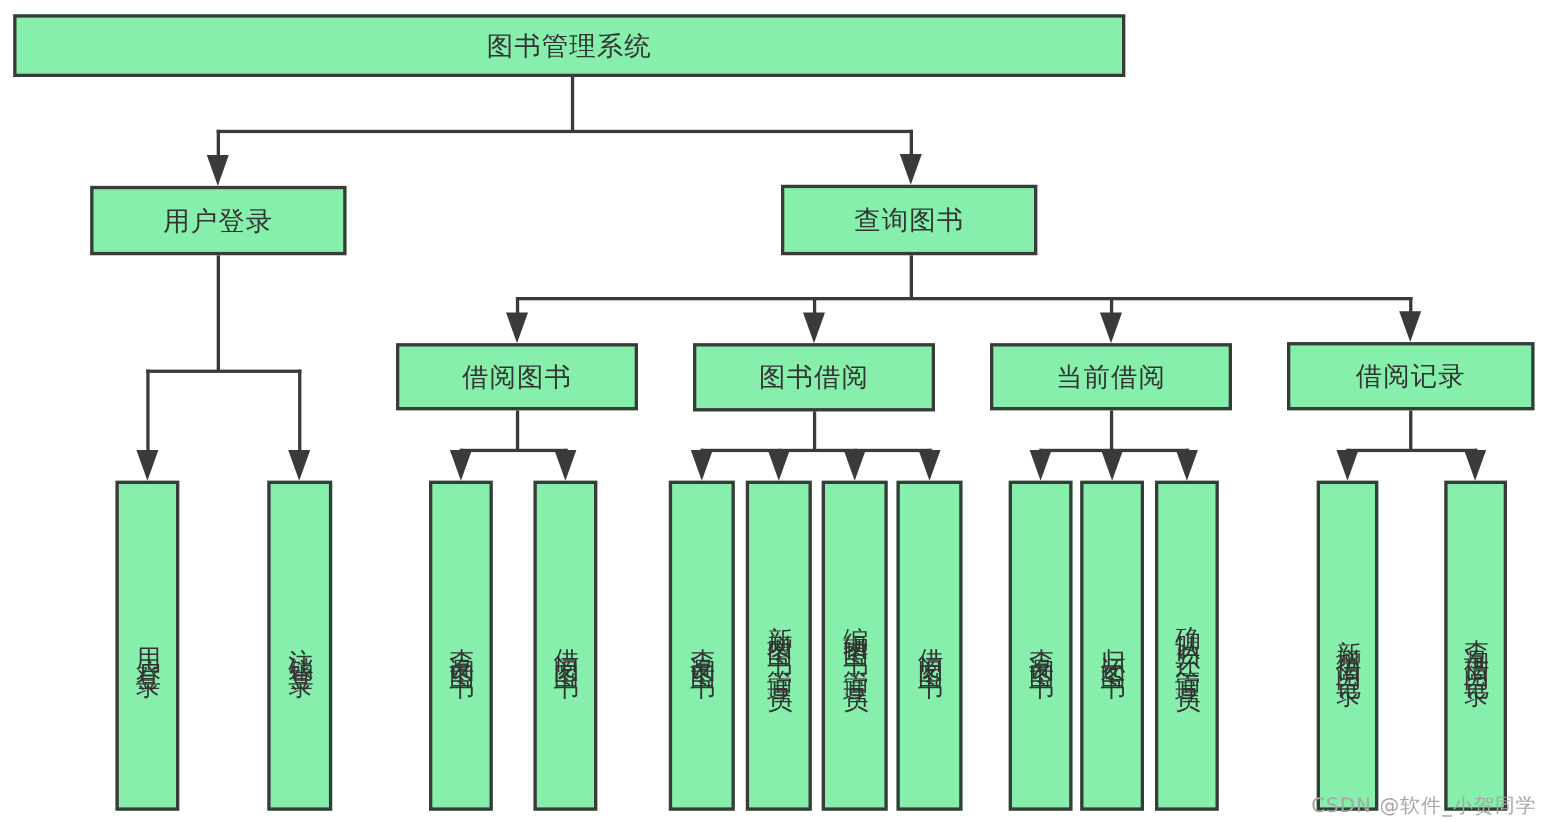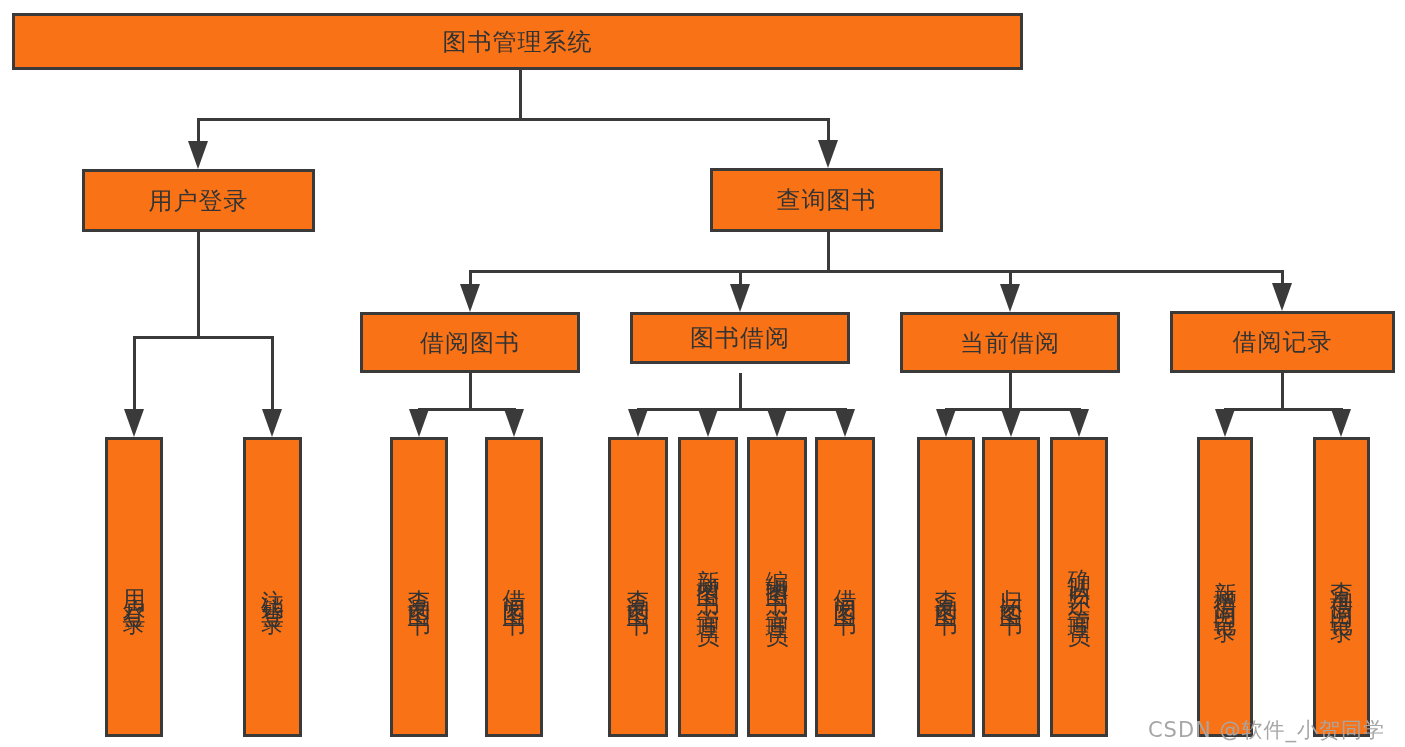--- a/index.html
+++ b/index.html
@@ -3,33 +3,33 @@
 <meta charset="utf-8">
 <style>
   html,body{margin:0;padding:0;background:#ffffff;}
   #canvas{
     position:relative;width:1405px;height:747px;background:var(--bg,#ffffff);
     font-family:"DejaVu Sans","Liberation Sans",sans-serif;overflow:hidden;
     color:var(--text,#333333);
   }
   .node{
     position:absolute;box-sizing:border-box;border:3px solid var(--line,#3a3a3a);
-    background:#f97316;display:flex;align-items:center;justify-content:center;
+    background:#86efac;display:flex;align-items:center;justify-content:center;
   }
   .node .lbl{font-size:24px;letter-spacing:1px;color:var(--text,#333333);white-space:nowrap;}
   .node.v .lbl{
     writing-mode:vertical-rl;text-orientation:mixed;
     font-size:23px;letter-spacing:8px;line-height:1;
   }
   
   .n-root   {left:12px;  top:13px;  width:1011px;height:57px;}
   .n-user   {left:82px;  top:169px; width:233px; height:63px;}
   .n-mgmt   {left:710px; top:168px; width:233px; height:64px;}
   .n-rec    {left:360px; top:312px; width:220px; height:61px;}
-  .n-borrow {left:630px; top:312px; width:220px; height:52px;}
+  .n-borrow {left:630px; top:312px; width:220px; height:62px;}
   .n-current{left:900px; top:312px; width:220px; height:61px;}
   .n-records{left:1170px;top:311px; width:225px; height:62px;}
   
   .leaf{top:437px;height:300px;}
   .l-a1{left:105px;width:58px;}
   .l-a2{left:243px;width:59px;}
   .l-b1{left:390px;width:58px;}
   .l-b2{left:485px;width:58px;}
   .l-c1{left:608px;width:60px;}
   .l-c2{left:678px;width:60px;}
@@ -42,21 +42,21 @@
   .l-e2{left:1313px;width:57px;}
   
   .vl{position:absolute;width:3px;background:var(--line,#3a3a3a);}
   .hl{position:absolute;height:3px;background:var(--line,#3a3a3a);}
   .arrowhead{
     position:absolute;width:0;height:0;
     border-left:10px solid transparent;border-right:10px solid transparent;
     border-top:28px solid var(--line,#3a3a3a);
   }
   #watermark{
-    position:absolute;right:20px;bottom:3px;font-size:21px;
+    position:absolute;right:8px;bottom:3px;font-size:18px;
     color:var(--wm,#a6a6a6);white-space:nowrap;letter-spacing:1px;
   }
 </style>
 </head>
 <body>
 
 <div id="canvas" style="--line: #3a3a3a; --text: #333333; --wm: #a6a6a6; --bg: #ffffff;">
 
   <div id="connectors">
       <div class="vl" style="left: 518.5px; top: 70px; height: 50px;"></div>

